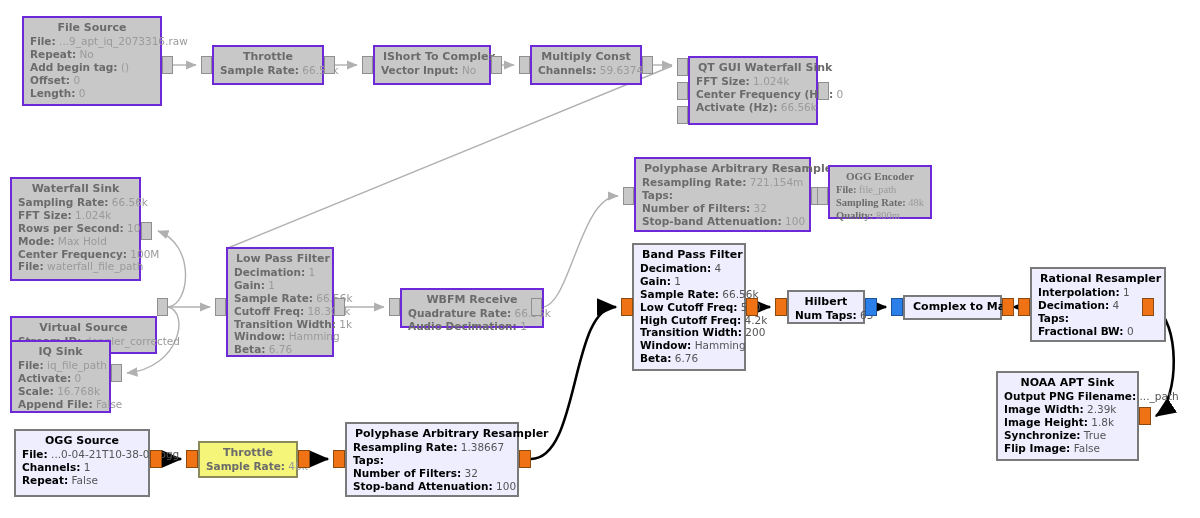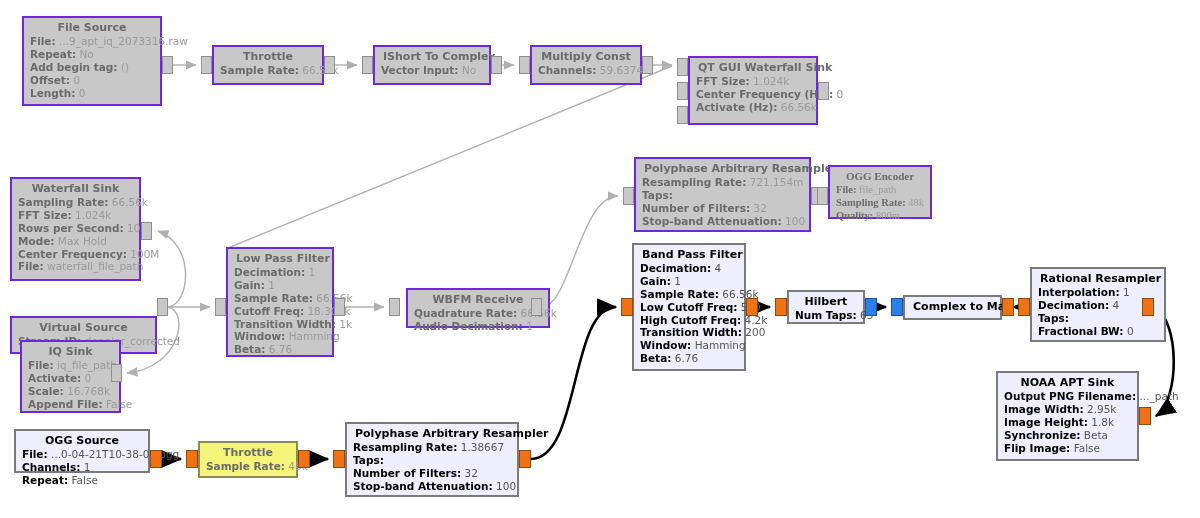--- a/index.html
+++ b/index.html
@@ -143,38 +143,38 @@
         <div class="prop"><b>FFT Size:</b> <span>1.024k</span></div>
         <div class="prop"><b>Rows per Second:</b> <span>10</span></div>
         <div class="prop"><b>Mode:</b> <span>Max Hold</span></div>
         <div class="prop"><b>Center Frequency:</b> <span>100M</span></div>
         <div class="prop"><b>File:</b> <span>waterfall_file_path</span></div>
       </div>
       <div class="block" style="left: 10px; top: 288px; width: 147px; height: 38px; margin-top: 28px;">
         <div class="block-title">Virtual Source</div>
         <div class="prop"><b>Stream ID:</b> <span>doppler_corrected</span></div>
       </div>
-      <div class="block" style="left: 10px; top: 340px; width: 101px; height: 73px; margin-left: 10px;">
+      <div class="block" style="left: 10px; top: 340px; width: 101px; height: 73px;">
         <div class="block-title">IQ Sink</div>
         <div class="prop"><b>File:</b> <span>iq_file_path</span></div>
         <div class="prop"><b>Activate:</b> <span>0</span></div>
         <div class="prop"><b>Scale:</b> <span>16.768k</span></div>
         <div class="prop"><b>Append File:</b> <span>False</span></div>
       </div>
       <div class="block" style="left: 226px; top: 247px; width: 108px; height: 110px;">
         <div class="block-title">Low Pass Filter</div>
         <div class="prop"><b>Decimation:</b> <span>1</span></div>
         <div class="prop"><b>Gain:</b> <span>1</span></div>
         <div class="prop"><b>Sample Rate:</b> <span>66.56k</span></div>
         <div class="prop"><b>Cutoff Freq:</b> <span>18.304k</span></div>
         <div class="prop"><b>Transition Width:</b> <span>1k</span></div>
         <div class="prop"><b>Window:</b> <span>Hamming</span></div>
         <div class="prop"><b>Beta:</b> <span>6.76</span></div>
       </div>
-      <div class="block" style="left: 400px; top: 288px; width: 144px; height: 40px; margin-left: 6px;">
+      <div class="block" style="left: 400px; top: 288px; width: 144px; height: 40px;">
         <div class="block-title">WBFM Receive</div>
         <div class="prop"><b>Quadrature Rate:</b> <span>66.56k</span></div>
         <div class="prop"><b>Audio Decimation:</b> <span>1</span></div>
       </div>
       <div class="block" style="left: 634px; top: 157px; width: 177px; height: 75px;">
         <div class="block-title">Polyphase Arbitrary Resampler</div>
         <div class="prop"><b>Resampling Rate:</b> <span>721.154m</span></div>
         <div class="prop"><b>Taps:</b> <span></span></div>
         <div class="prop"><b>Number of Filters:</b> <span>32</span></div>
         <div class="prop"><b>Stop-band Attenuation:</b> <span>100</span></div>
@@ -206,26 +206,26 @@
       <div class="block enabled" style="left: 1030px; top: 267px; width: 136px; height: 75px;">
         <div class="block-title">Rational Resampler</div>
         <div class="prop"><b>Interpolation:</b> <span>1</span></div>
         <div class="prop"><b>Decimation:</b> <span>4</span></div>
         <div class="prop"><b>Taps:</b> <span></span></div>
         <div class="prop"><b>Fractional BW:</b> <span>0</span></div>
       </div>
       <div class="block enabled" style="left: 996px; top: 371px; width: 143px; height: 90px;">
         <div class="block-title">NOAA APT Sink</div>
         <div class="prop"><b>Output PNG Filename:</b> <span>..._path</span></div>
-        <div class="prop"><b>Image Width:</b> <span>2.95k</span></div>
+        <div class="prop"><b>Image Width:</b> <span>2.39k</span></div>
         <div class="prop"><b>Image Height:</b> <span>1.8k</span></div>
-        <div class="prop"><b>Synchronize:</b> <span>Beta</span></div>
+        <div class="prop"><b>Synchronize:</b> <span>True</span></div>
         <div class="prop"><b>Flip Image:</b> <span>False</span></div>
       </div>
-      <div class="block enabled" style="left: 14px; top: 429px; width: 136px; height: 44px;">
+      <div class="block enabled" style="left: 14px; top: 429px; width: 136px; height: 68px;">
         <div class="block-title">OGG Source</div>
         <div class="prop"><b>File:</b> <span>...0-04-21T10-38-06.ogg</span></div>
         <div class="prop"><b>Channels:</b> <span>1</span></div>
         <div class="prop"><b>Repeat:</b> <span>False</span></div>
       </div>
       <div class="block highlight" style="left: 198px; top: 441px; width: 100px; height: 37px;">
         <div class="block-title">Throttle</div>
         <div class="prop"><b>Sample Rate:</b> <span>48k</span></div>
       </div>
       <div class="block enabled" style="left: 345px; top: 422px; width: 174px; height: 75px;">

